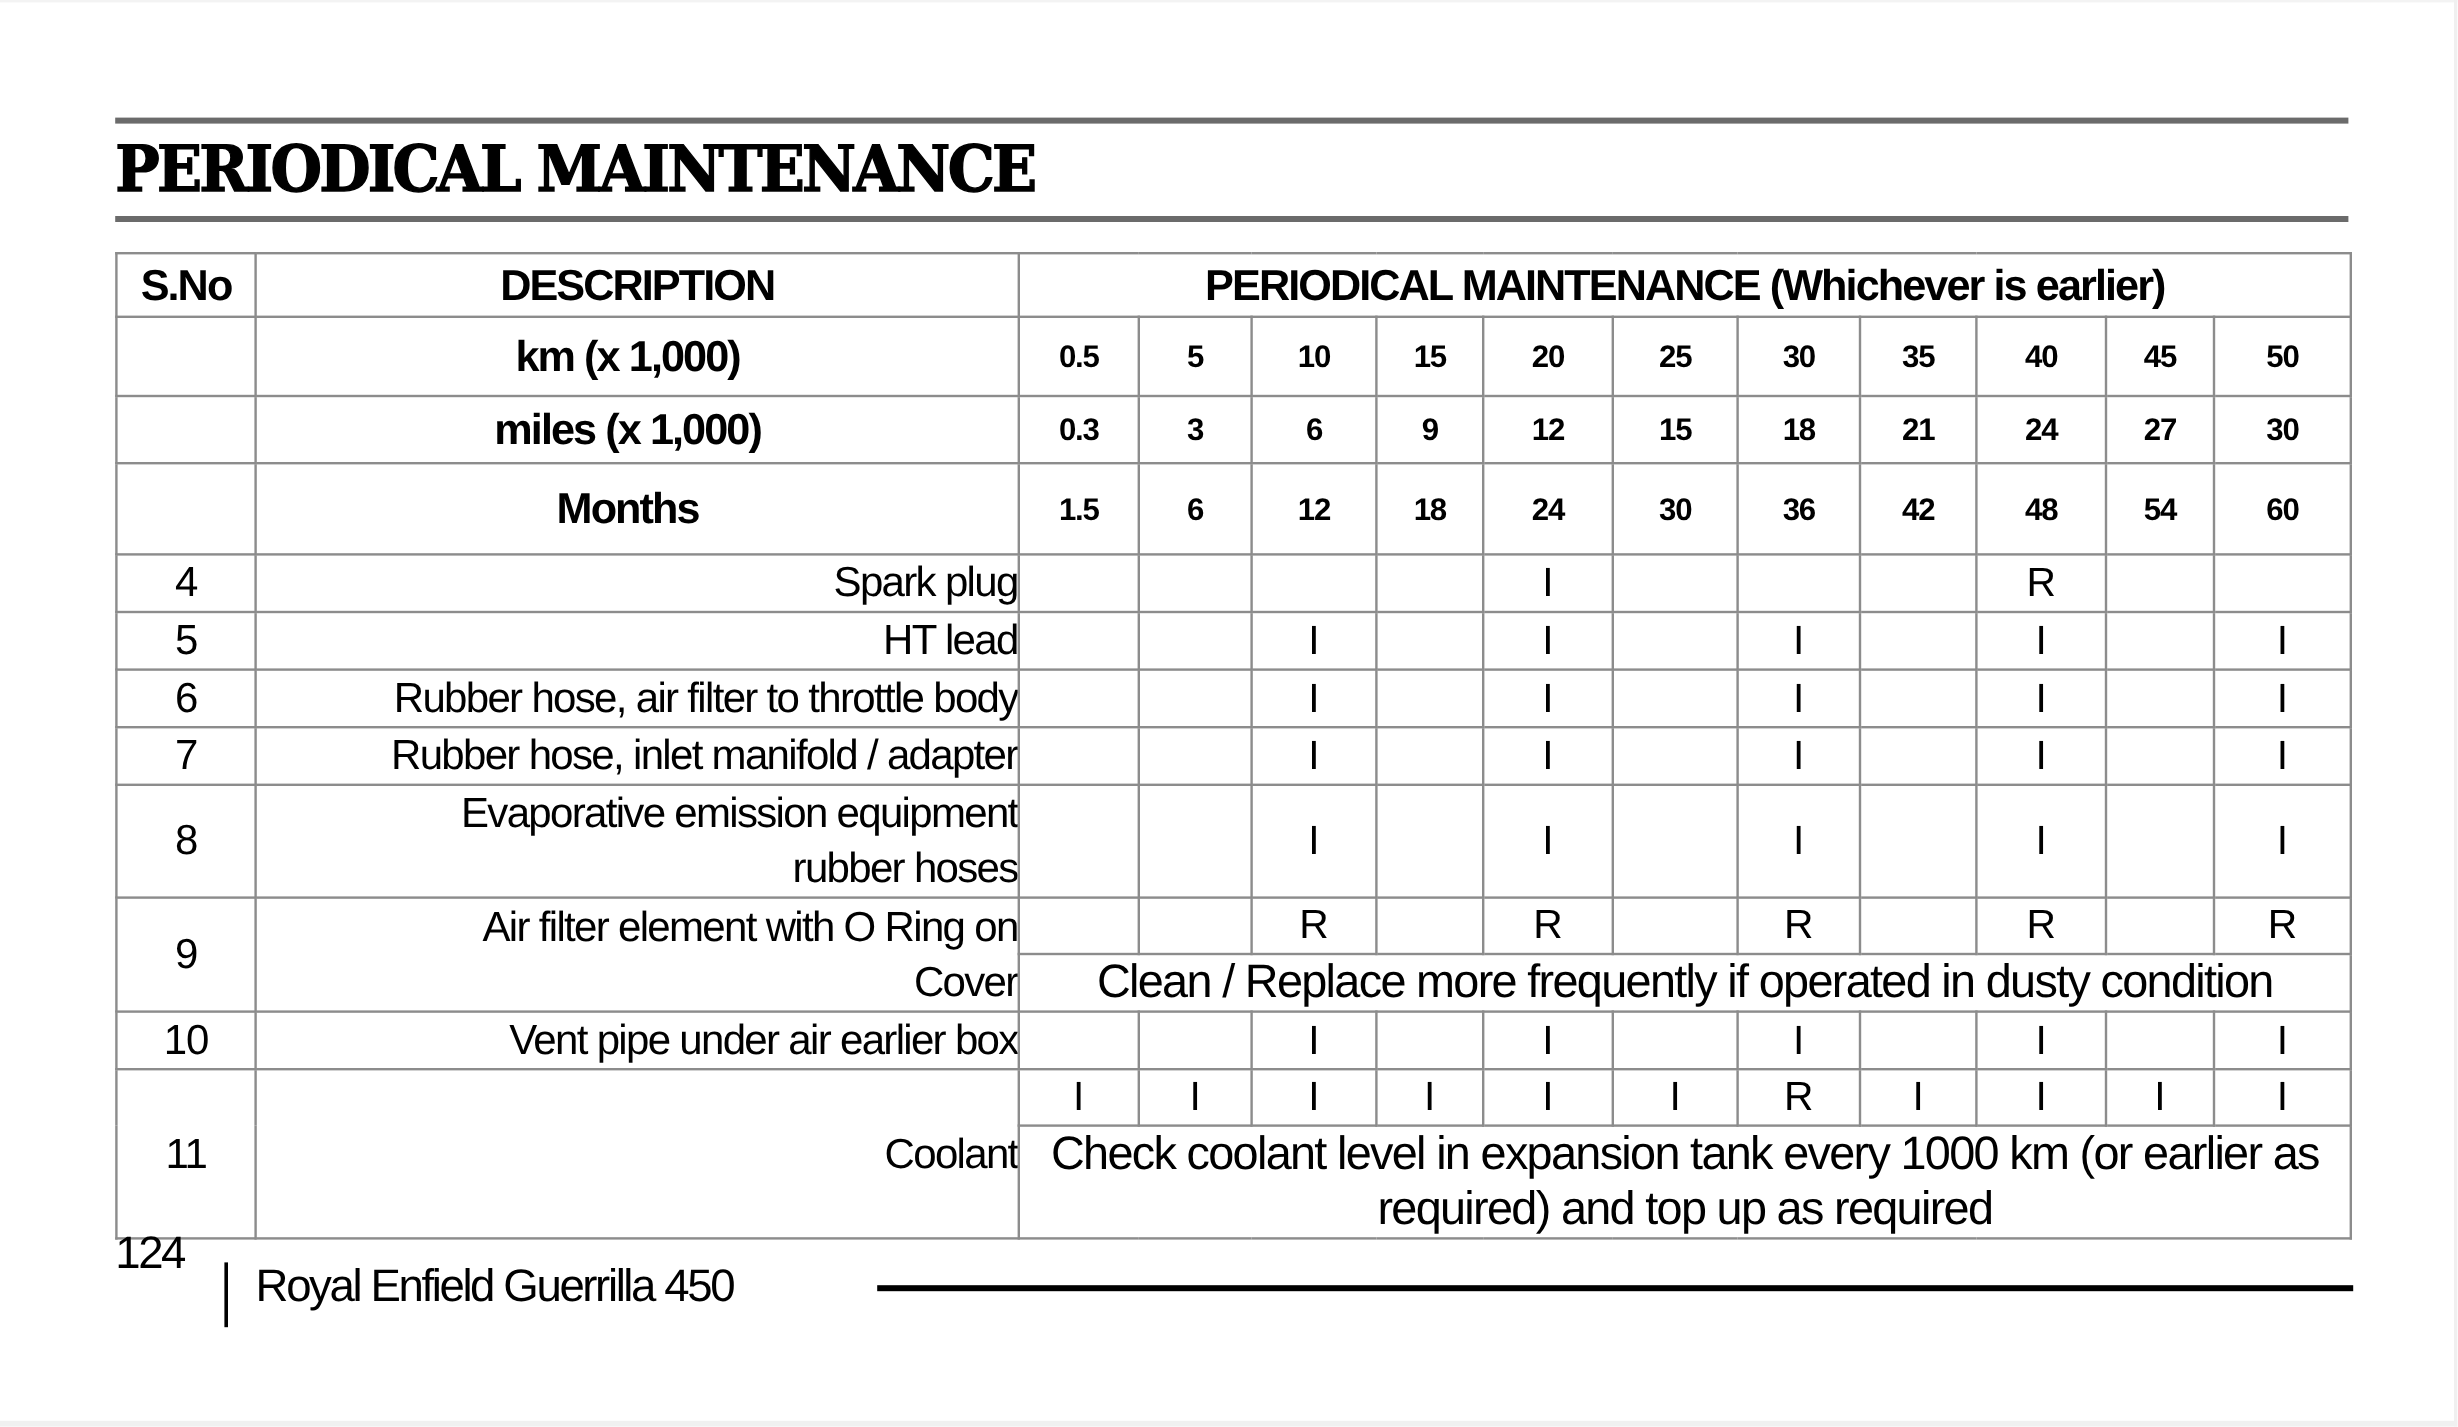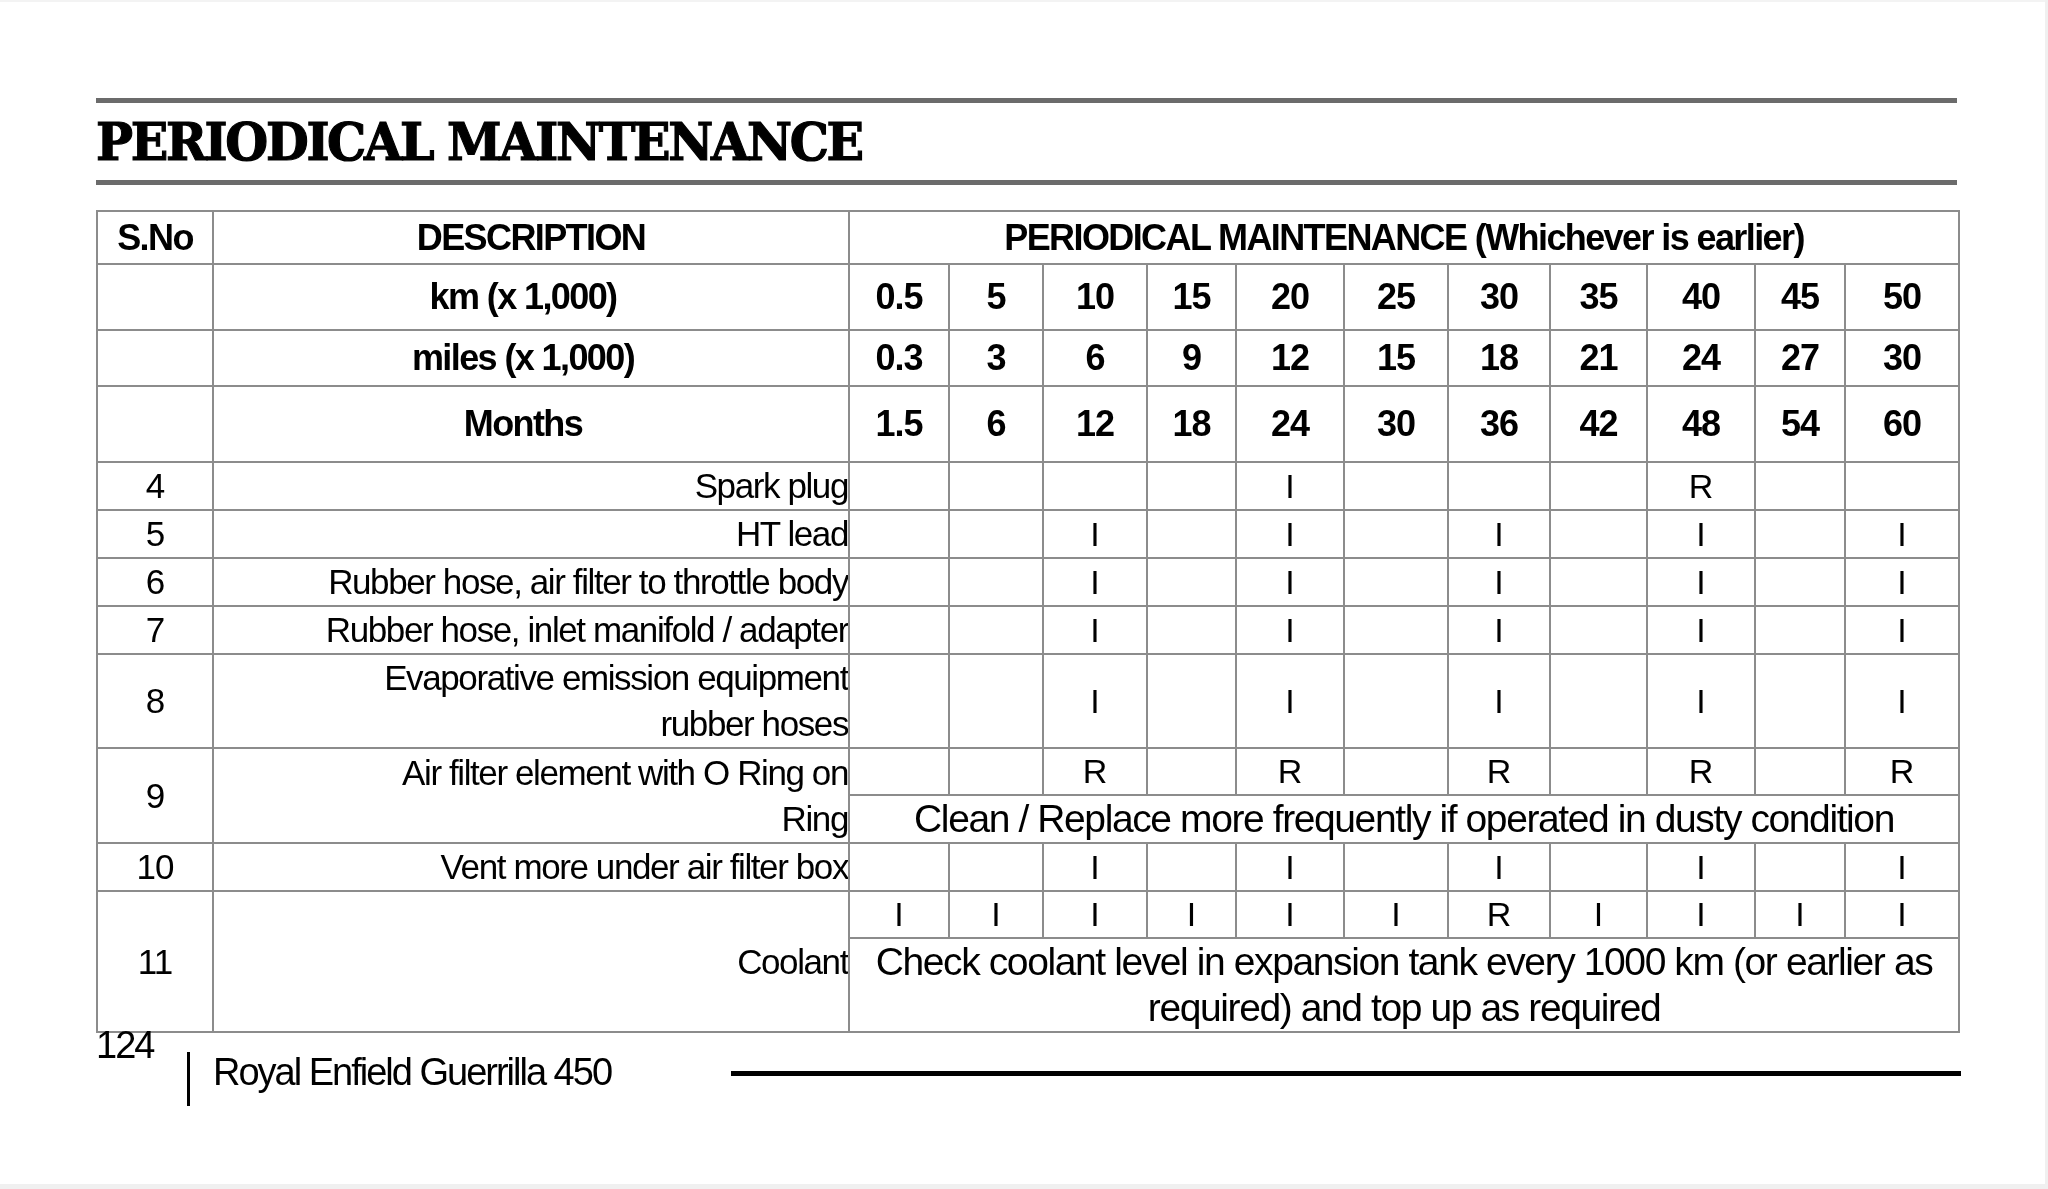--- a/index.html
+++ b/index.html
@@ -31,21 +31,21 @@
     width: 1862px;
   }
   table.maint td, table.maint th {
     border: 2px solid #8c8c8c; padding: 0; overflow: hidden;
     white-space: nowrap;
   }
   .hdr {
     font-family: "Liberation Sans", sans-serif; font-weight: bold;
     font-size: 36px; letter-spacing: -1.6px; text-align: center;
   }
-  .hdr-num { font-family: "Liberation Sans", sans-serif; font-weight: bold; font-size: 36px; letter-spacing: -1px; text-align: center; }
+  .hdr-num { font-family: "Liberation Sans", sans-serif; font-weight: bold; font-size: 26px; letter-spacing: -1px; text-align: center; }
   .hdr-label { font-family: "Liberation Sans", sans-serif; font-weight: bold; font-size: 36px; letter-spacing: -1.6px; text-align: center; padding-right: 16px !important; }
   .sno { font-size: 35px; text-align: center; letter-spacing: -1px; }
   .desc { font-size: 35px; text-align: right; padding-left: 16px !important; letter-spacing: -1.4px; line-height: 46px; }
   .mark { font-size: 34px; text-align: center; }
   .note { font-size: 39px; text-align: center; letter-spacing: -1.4px; line-height: 46px; white-space: normal !important; }
 
   .footer-page { position: absolute; left: 96px; top: 1022px; font-weight: normal; font-size: 38px; letter-spacing: -2px; line-height: 46px; }
   .footer-sep { position: absolute; left: 187px; top: 1052px; width: 3px; height: 54px; background: #000; }
   .footer-title { position: absolute; left: 213px; top: 1049px; font-weight: normal; font-size: 38px; letter-spacing: -2px; line-height: 46px; white-space: nowrap; }
   .footer-line { position: absolute; left: 731px; top: 1071px; width: 1230px; height: 5px; background: #000; }
@@ -203,40 +203,40 @@
         <td class="mark">I</td>
         <td class="mark"></td>
         <td class="mark">I</td>
         <td class="mark"></td>
         <td class="mark">I</td>
       </tr>
       <tr style="height: 47px;">
         <td class="sno" rowspan="2">9</td>
         <td class="desc" rowspan="2">
           <div>Air filter element with O Ring on</div>
-          <div>Ring</div>
+          <div>Cover</div>
         </td>
         <td class="mark"></td>
         <td class="mark"></td>
         <td class="mark">R</td>
         <td class="mark"></td>
         <td class="mark">R</td>
         <td class="mark"></td>
         <td class="mark">R</td>
         <td class="mark"></td>
         <td class="mark">R</td>
         <td class="mark"></td>
         <td class="mark">R</td>
       </tr>
       <tr style="height: 47px;">
         <td class="note" colspan="11">Clean / Replace more frequently if operated in dusty condition</td>
       </tr>
       <tr style="height: 47px;">
         <td class="sno">10</td>
-        <td class="desc">Vent more under air filter box</td>
+        <td class="desc">Vent pipe under air earlier box</td>
         <td class="mark"></td>
         <td class="mark"></td>
         <td class="mark">I</td>
         <td class="mark"></td>
         <td class="mark">I</td>
         <td class="mark"></td>
         <td class="mark">I</td>
         <td class="mark"></td>
         <td class="mark">I</td>
         <td class="mark"></td>

